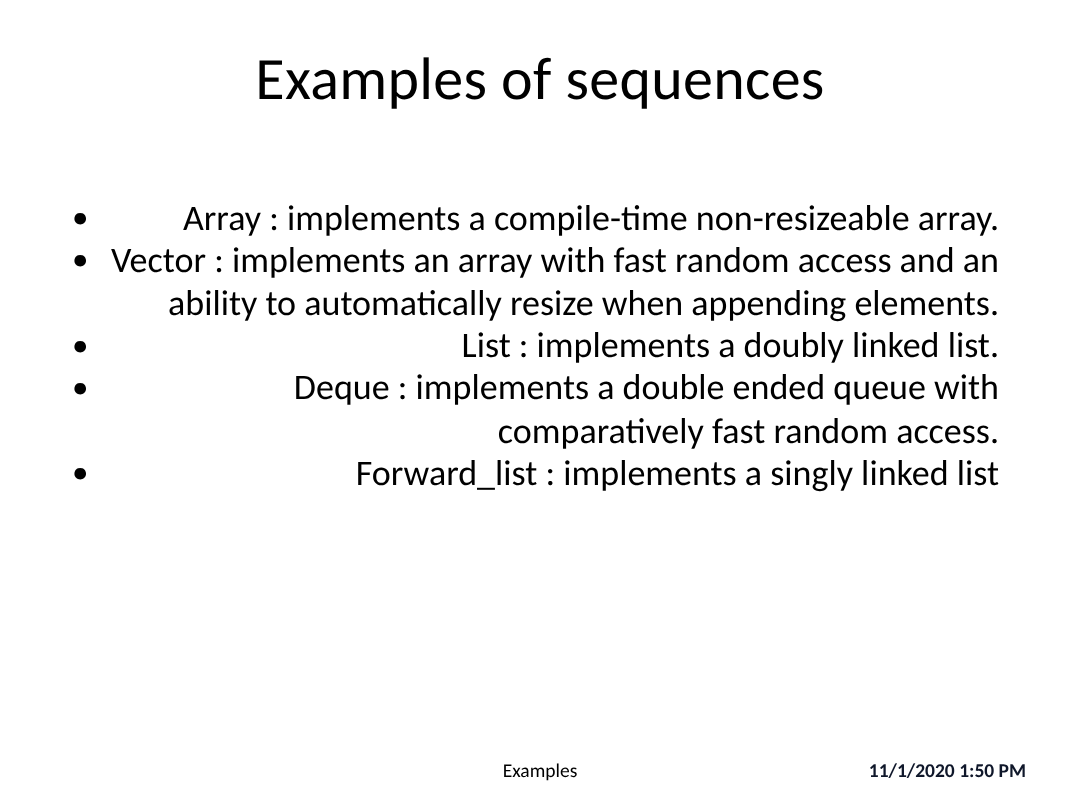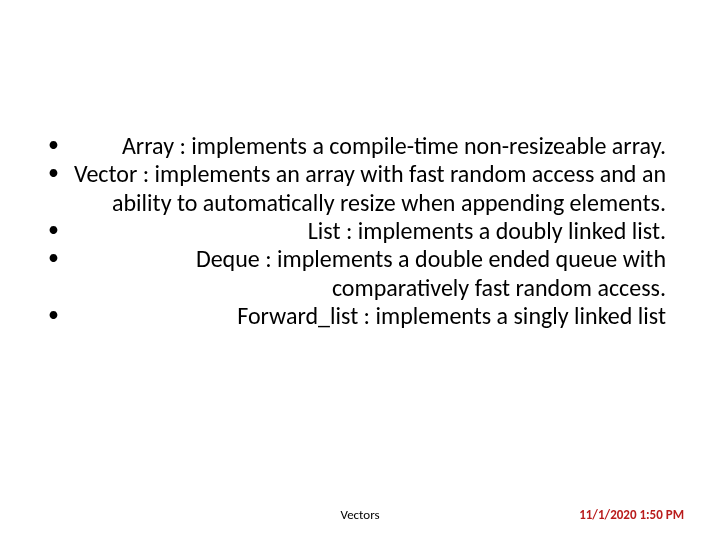--- a/index.html
+++ b/index.html
@@ -63,35 +63,36 @@
     text-align: center;
     font-size: 13px;
     color: #000;
   }
   .footer-right {
     position: absolute;
     bottom: 18px;
     right: 36px;
     font-size: 13px;
     font-weight: 700;
-    color: #b91c1c;
+    color: #0f172a;
   }
 </style>
 </head>
 <body>
 
 <div class="slide">
 
+  <div class="title">Examples of sequences</div>
 
   <div class="body">
     <ul class="bullets">
       <li><span>Array   :  implements a compile-time non-resizeable array.</span></li>
       <li><span>Vector : implements an array with fast random access and an ability to automatically resize when appending elements.</span></li>
       <li><span>List : implements a doubly linked list.</span></li>
       <li><span>Deque : implements a double ended queue with comparatively fast random access.</span></li>
       <li><span>Forward_list : implements a singly linked list</span></li>
     </ul>
   </div>
 
-  <div class="footer-center">Vectors</div>
+  <div class="footer-center">Examples</div>
   <div class="footer-right">11/1/2020 1:50 PM</div>
 
 </div>
 
 </body></html>

